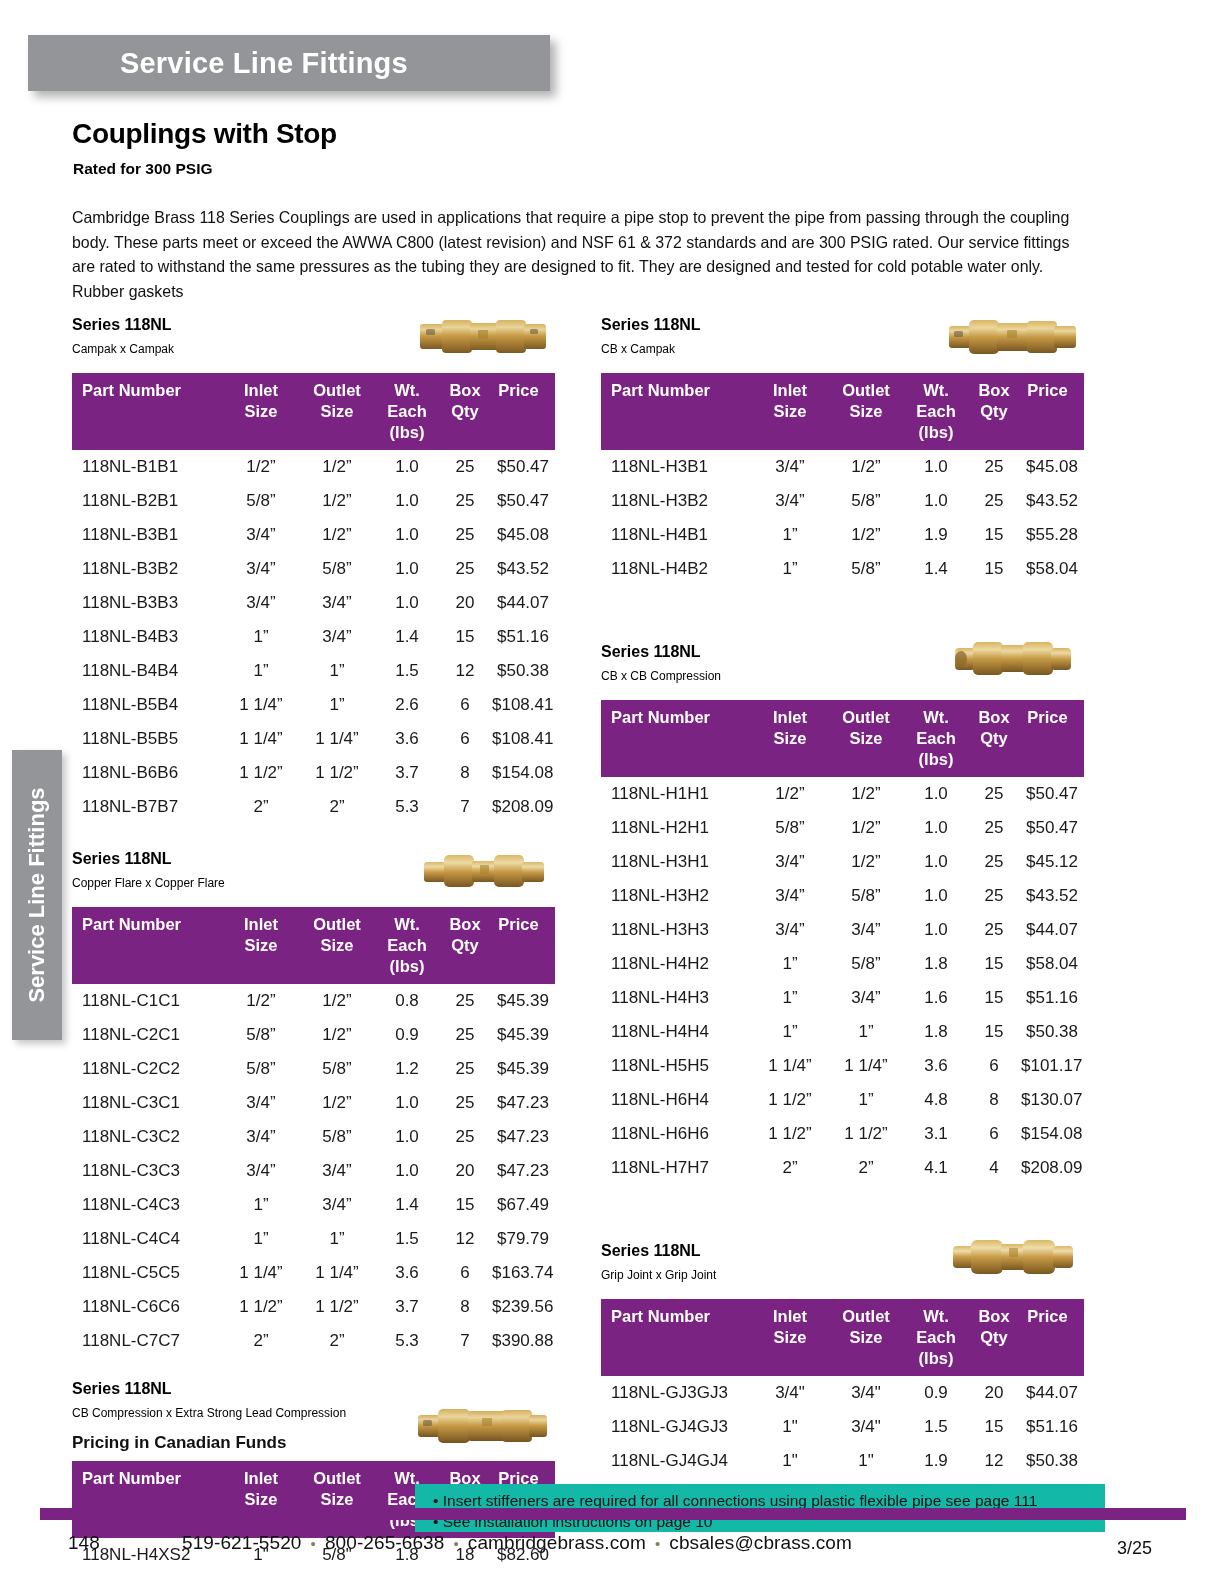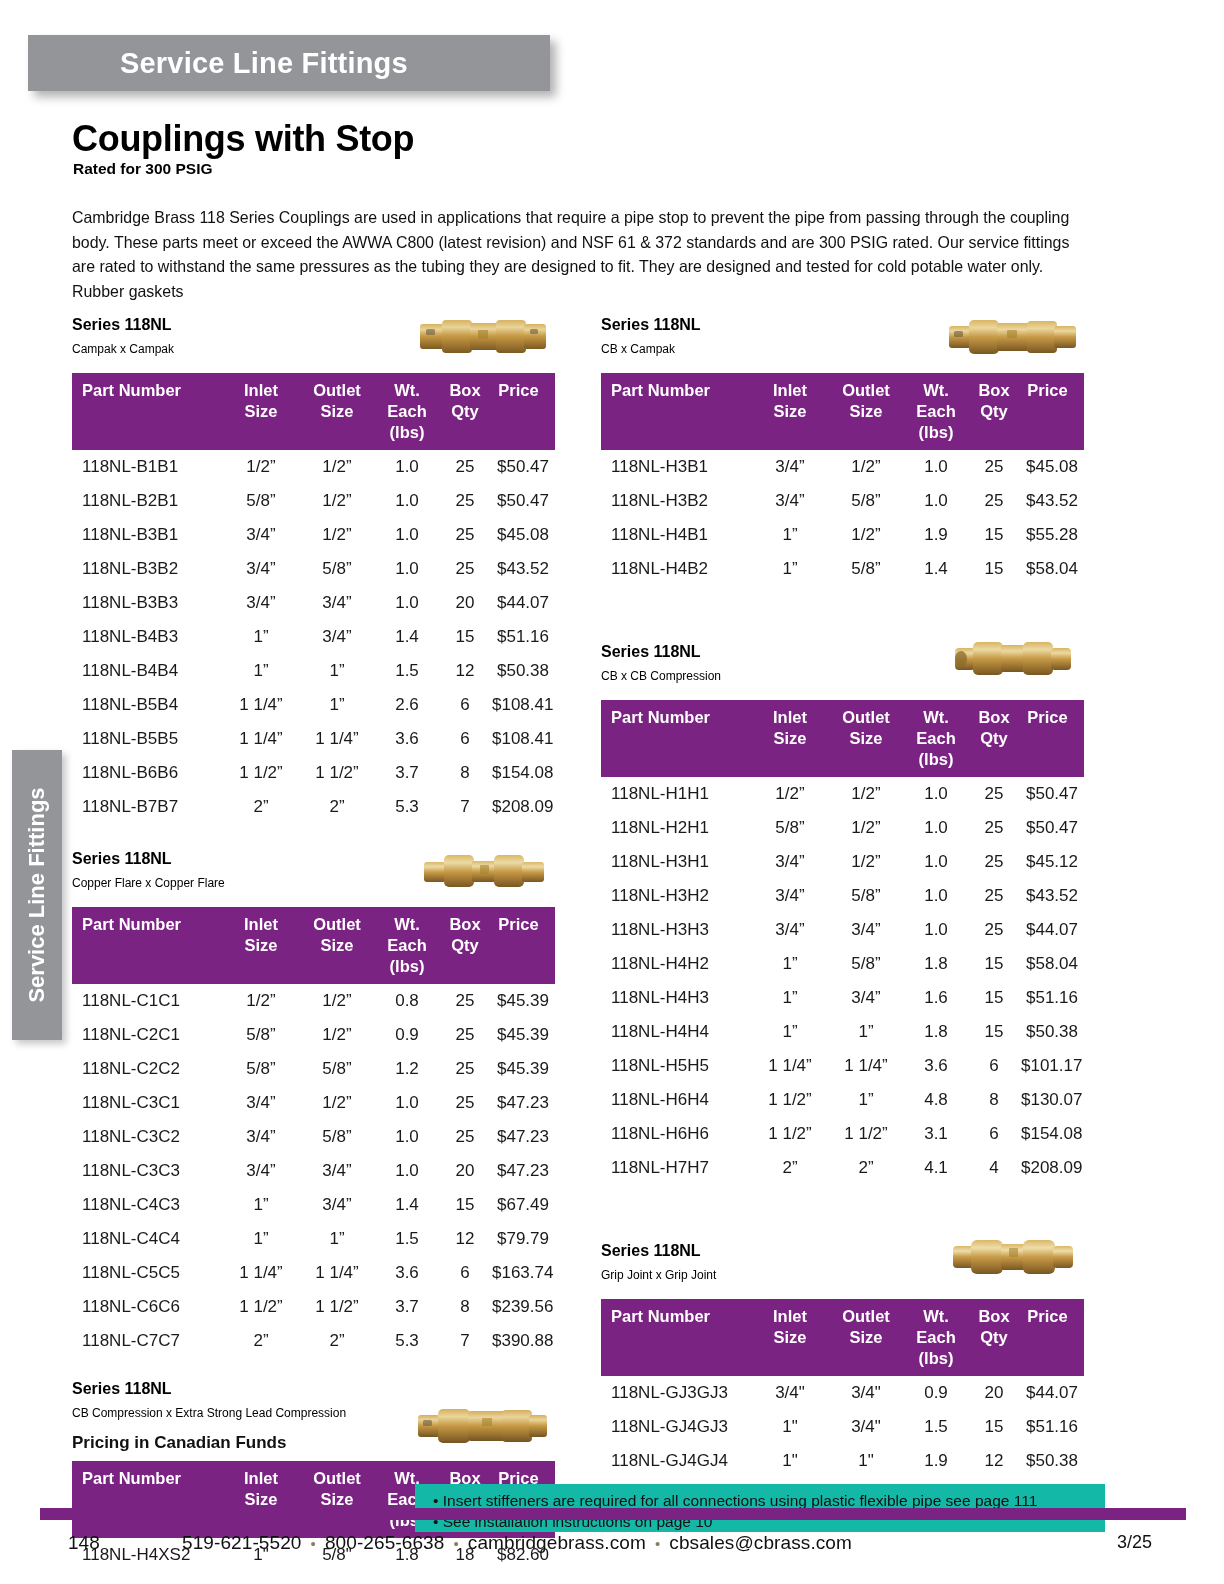--- a/index.html
+++ b/index.html
@@ -55,21 +55,21 @@
     color: #ffffff;
     font-size: 22px;
     font-weight: bold;
   }
 
   
   .page-title {
     position: absolute;
     left: 72px;
     top: 118px;
-    font-size: 36px;
+    font-size: 28px;
     font-weight: bold;
     color: #000;
     letter-spacing: -0.3px;
   }
   .page-subtitle {
     position: absolute;
     left: 73px;
     top: 160px;
     font-size: 15.5px;
     font-weight: bold;
@@ -235,21 +235,21 @@
   }
   .footer-sep {
     color: #8a8060;
     padding: 0 9px;
     font-size: 15px;
     vertical-align: middle;
   }
   .footer-rev {
     position: absolute;
     right: 72px;
-    top: 0;
+    top: 6px;
     font-size: 18px;
     color: #111;
   }
 
   
   .brass { display:block; width:100%; height:100%; }
 </style>
 </head>
 <body>
 

